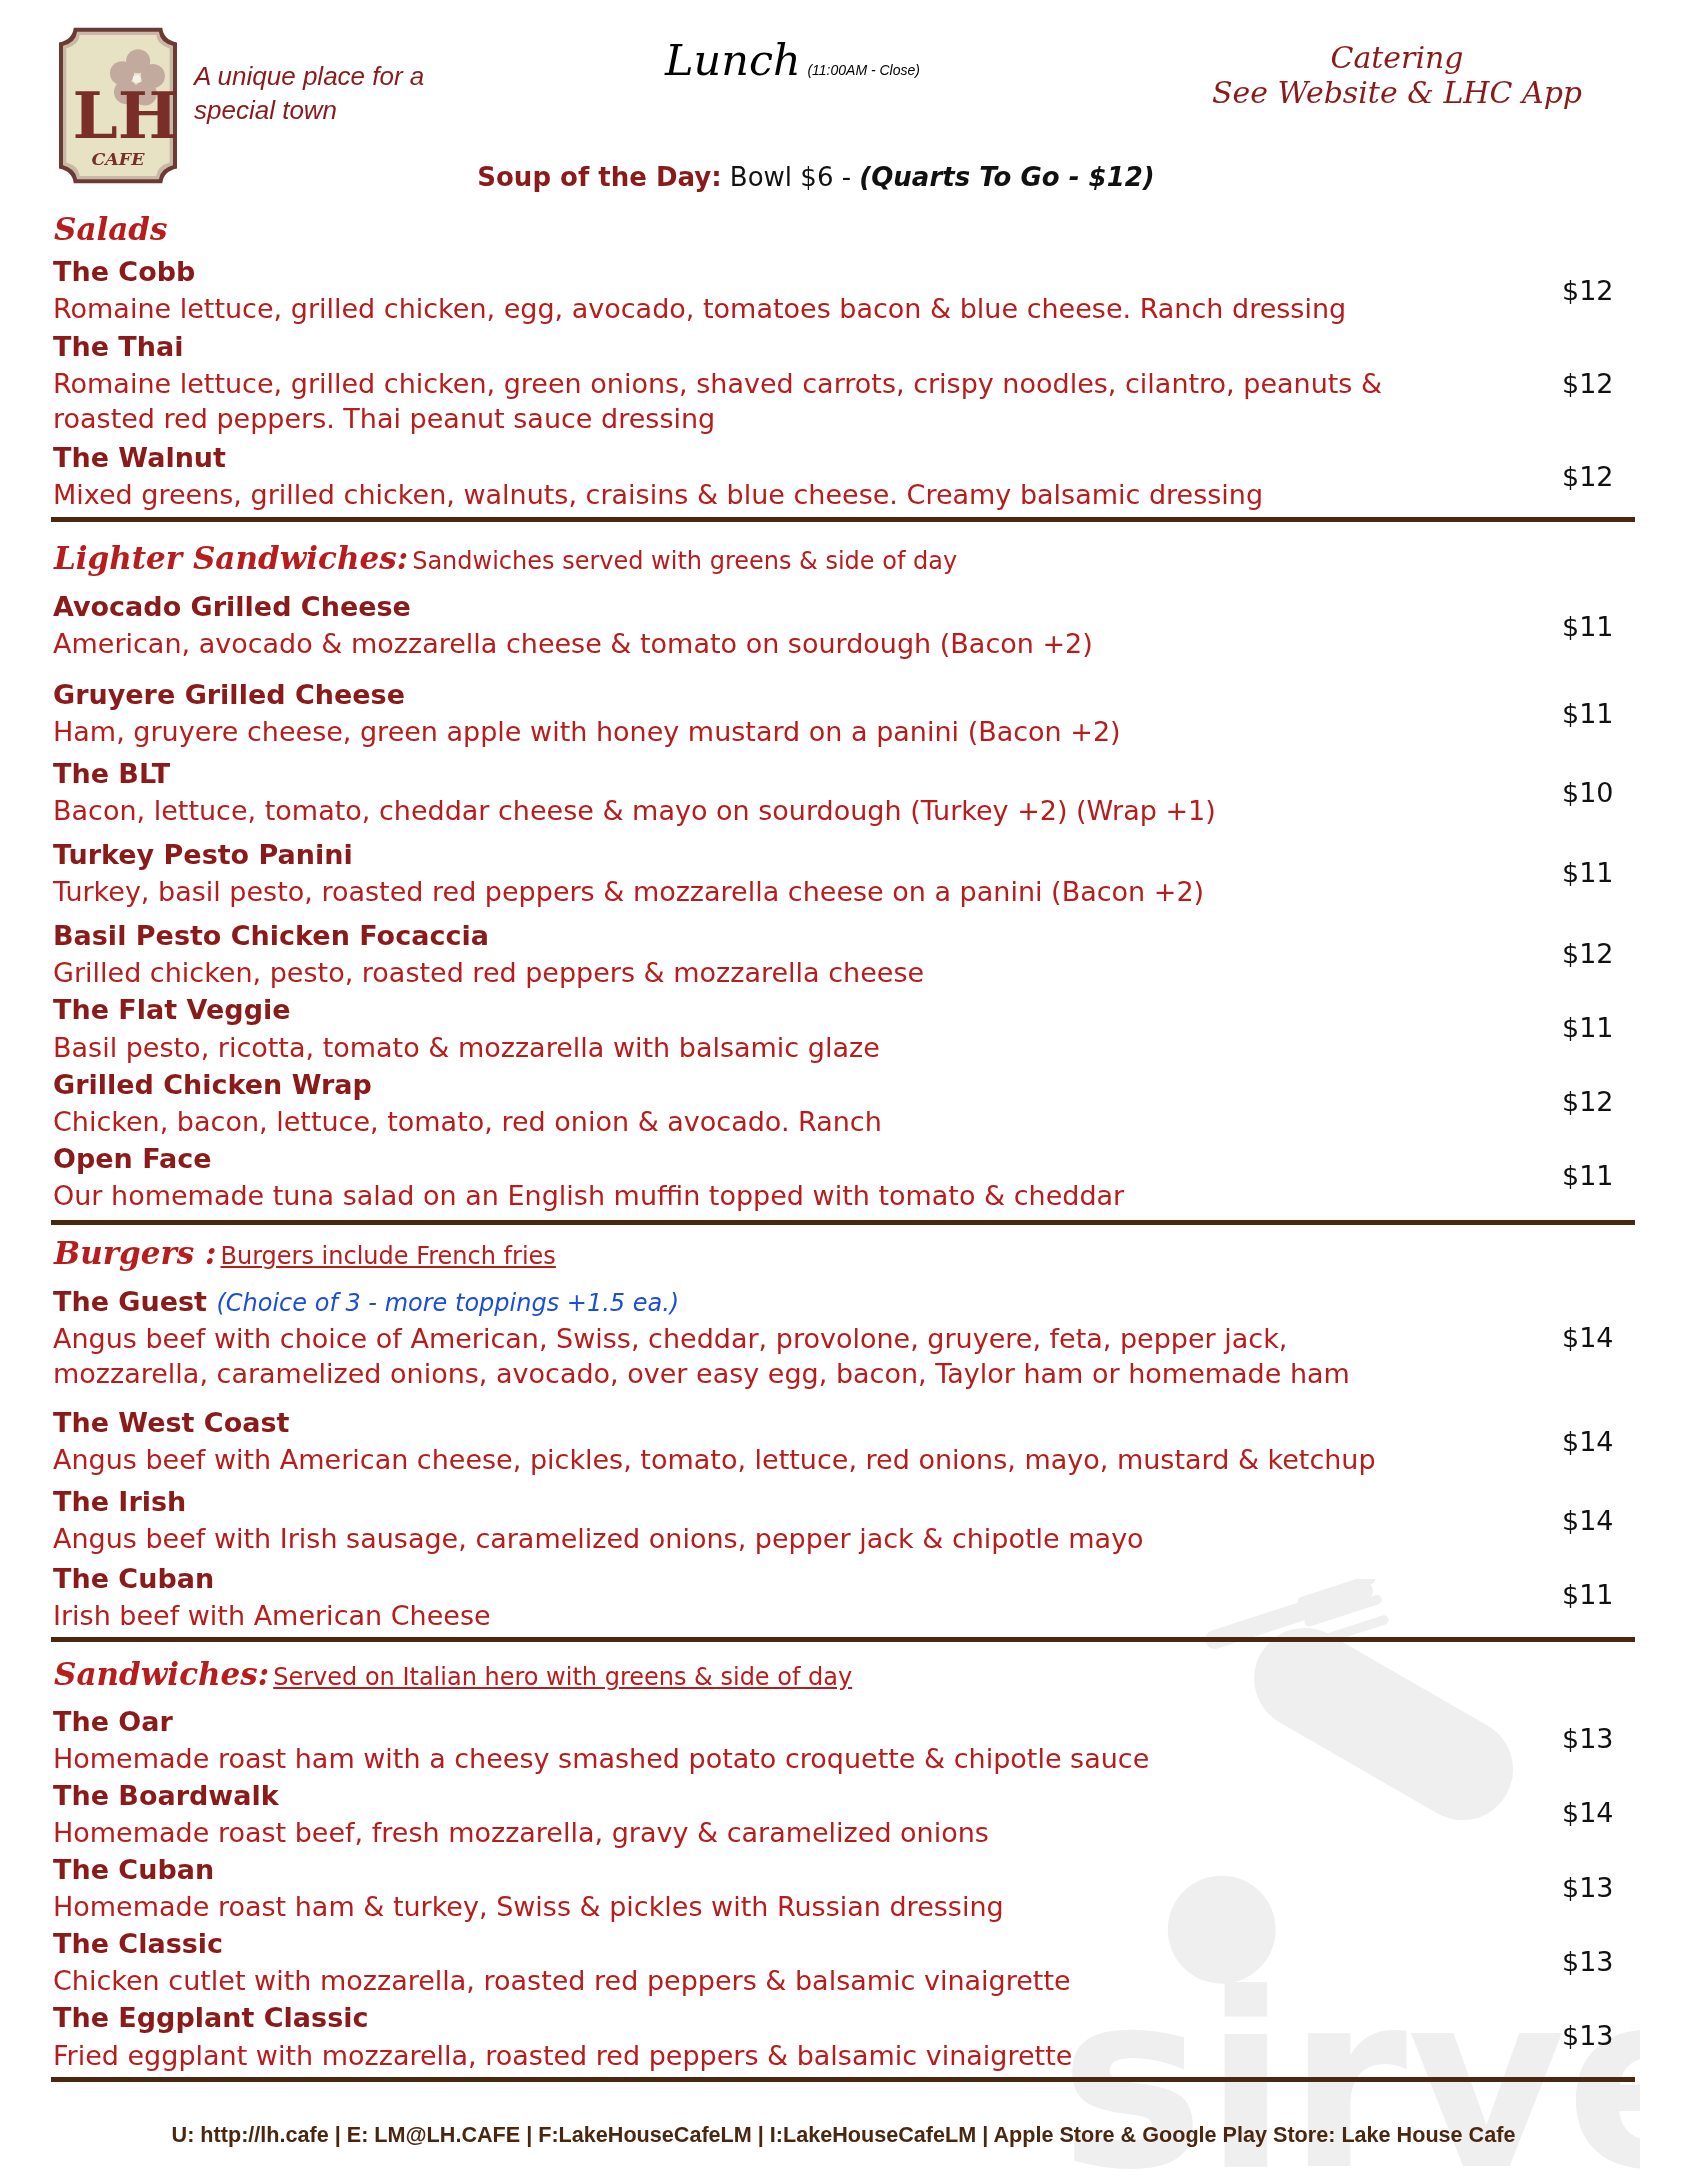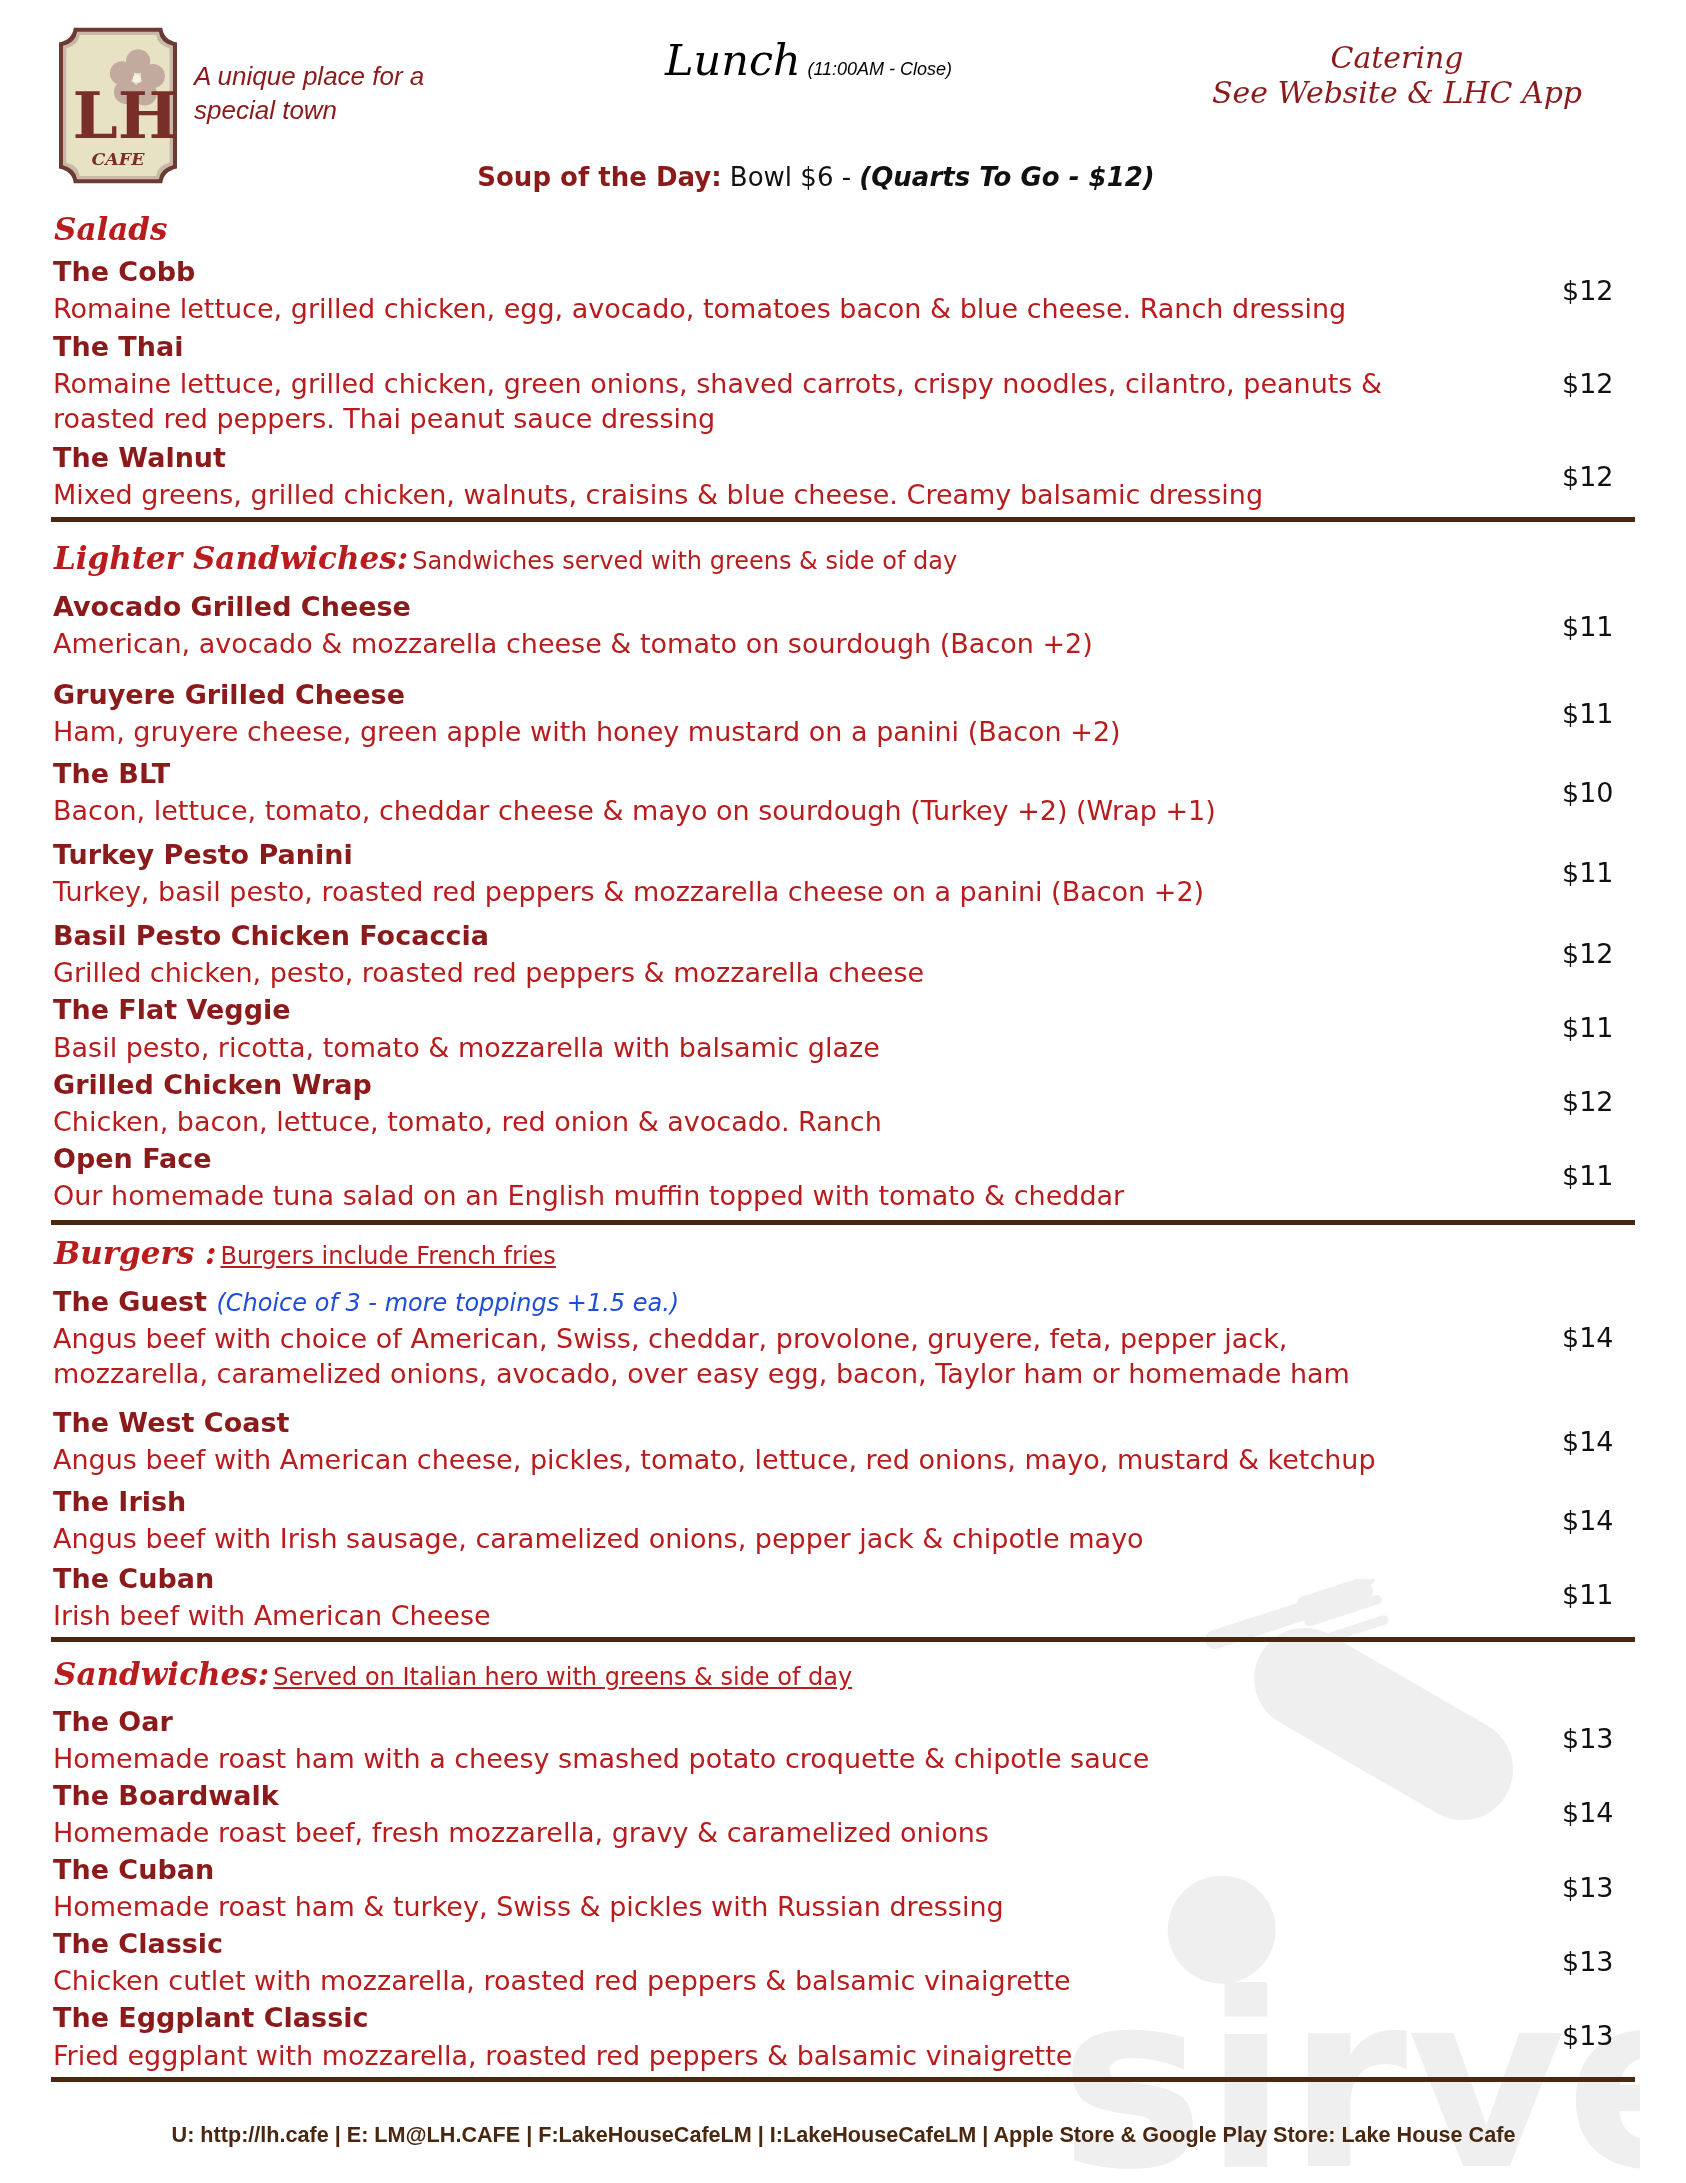--- a/index.html
+++ b/index.html
@@ -5,21 +5,21 @@
   html, body { margin:0; padding:0; background:#ffffff; }
   body { width:1687px; height:2183px; position:relative; overflow:hidden;
          font-family:"DejaVu Sans", sans-serif; color:#111; }
   .abs { position:absolute; }
   
   .logo { left:59px; top:27px; width:119px; width:118px; height:157px; }
   .tagline { left:194px; top:59px; font-family:"Liberation Sans", sans-serif; font-style:italic;
              font-size:26px; line-height:34px; color:#8b1a1a; }
   .lunch { left:665px; top:35px; font-family:"DejaVu Serif", serif; font-style:italic;
            font-size:43px; color:#000; white-space:nowrap; }
-  .lunch .hours { font-family:"Liberation Sans", sans-serif; font-size:18px; font-style:italic; margin-left:6.7px; }
+  .lunch .hours { font-family:"Liberation Sans", sans-serif; font-size:14px; font-style:italic; margin-left:6.7px; }
   .catering { left:1208px; top:40px; width:378px; text-align:center; font-family:"DejaVu Serif", serif;
               font-style:italic; font-size:30px; line-height:35px; color:#8b1a1a; }
   .soup { left:0; width:1632px; top:162px; text-align:center; font-size:26px; white-space:nowrap; }
   .soup .lbl { color:#8b1a1a; font-weight:bold; }
   .soup .quart { font-weight:bold; font-style:italic; }
   
   .sec-title { left:54px; font-family:"DejaVu Serif", serif; font-style:italic; font-weight:bold;
                font-size:31px; color:#b91c1c; white-space:nowrap; }
   .sec-title .note { font-family:"DejaVu Sans", sans-serif; font-style:normal; font-weight:normal;
                      font-size:24px; margin-left:4px;margin-top:48px; }

